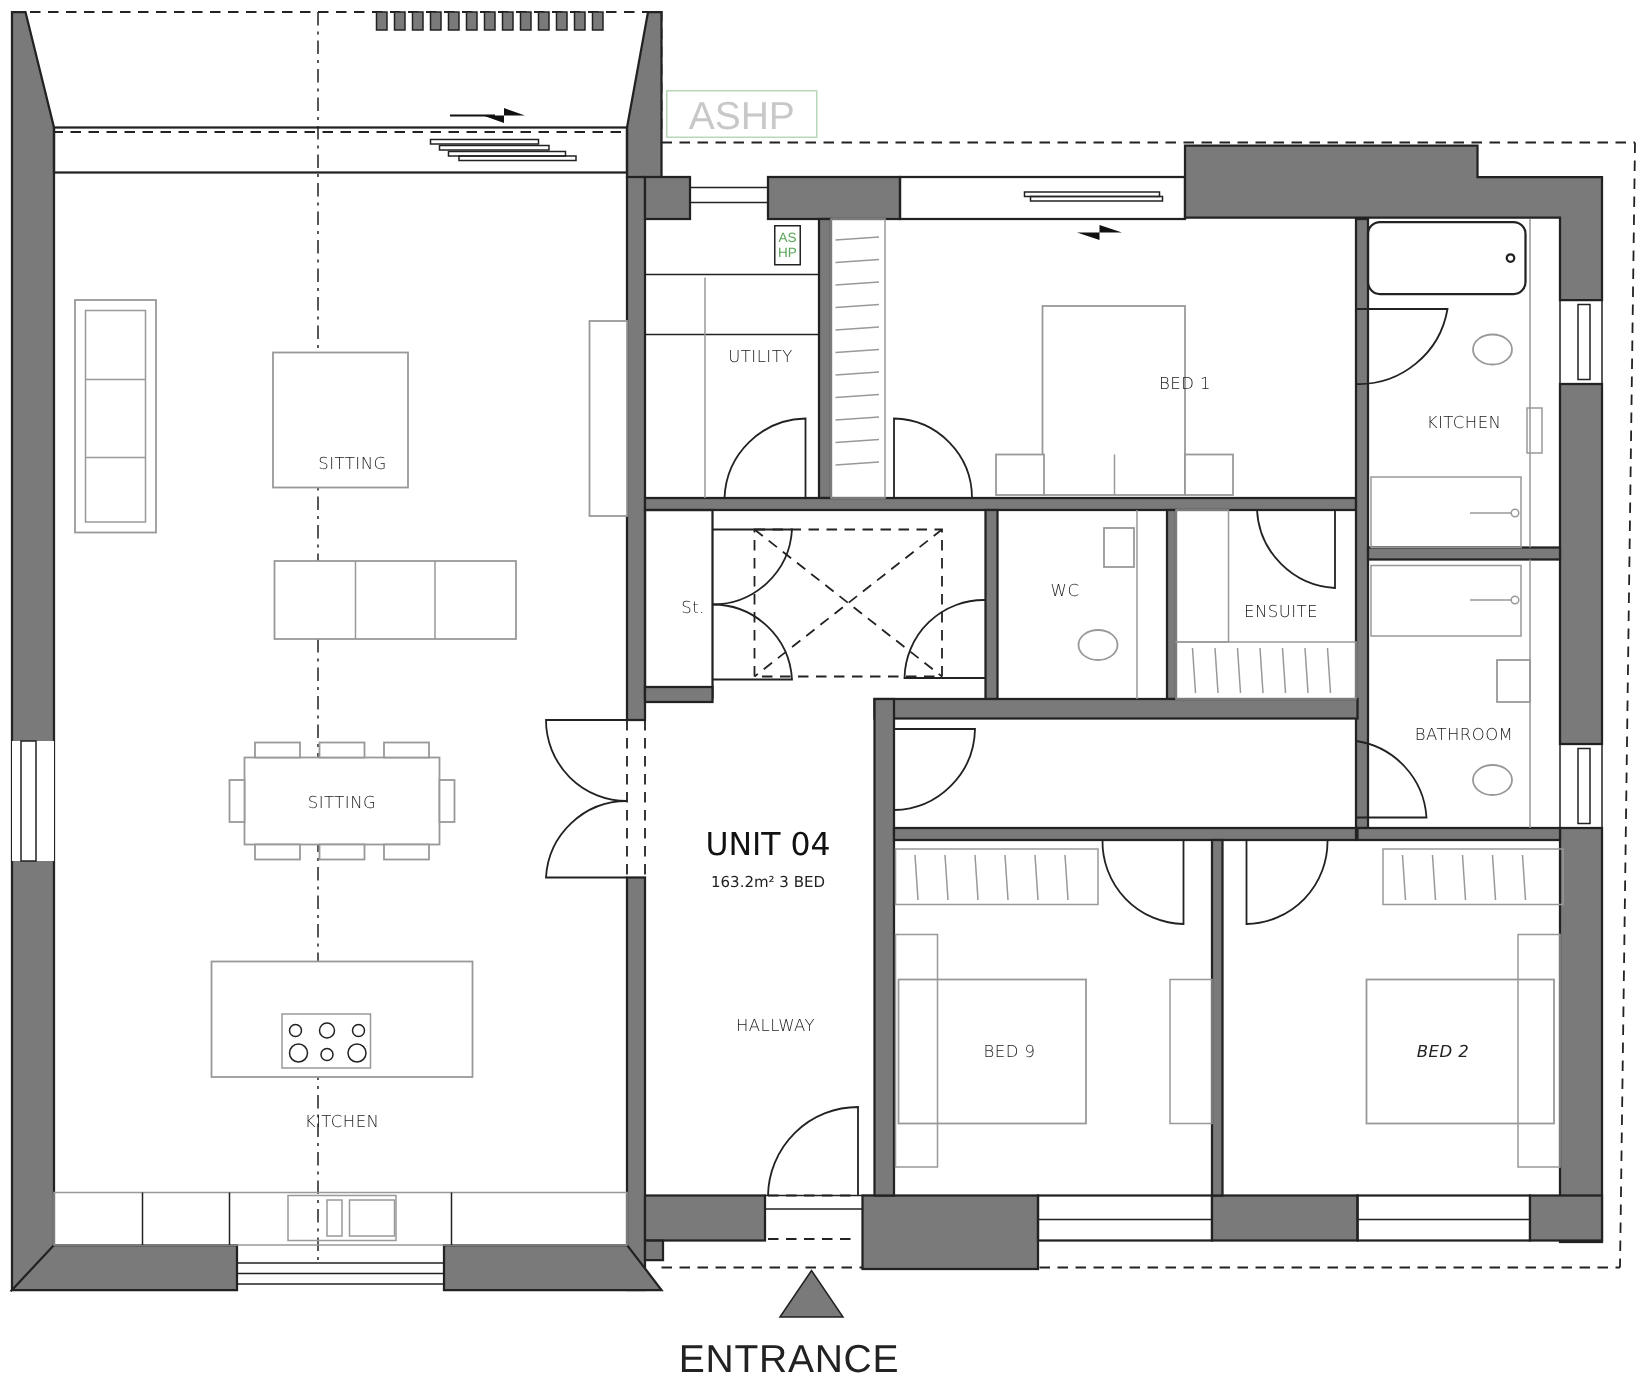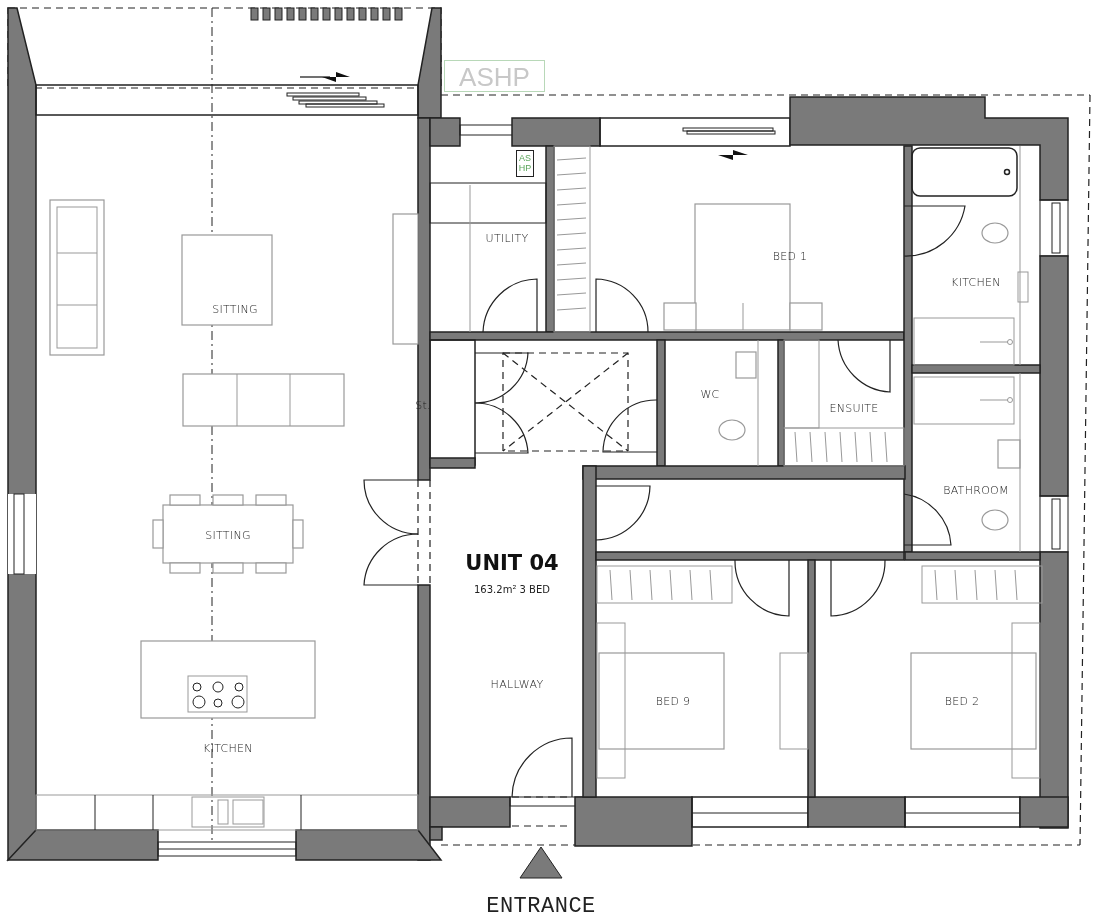--- a/index.html
+++ b/index.html
@@ -7,23 +7,23 @@
   svg { position:absolute; left:0; top:0; }
   .wall { fill:#7a7a7a; stroke:#222; stroke-width:1.5; }
   .line { fill:none; stroke:#222; stroke-width:1.5; }
   .thin { fill:none; stroke:#222; stroke-width:1; }
   .furn { fill:#fff; stroke:#999; stroke-width:1.2; }
   .furnl { fill:none; stroke:#999; stroke-width:1; }
   .dash { fill:none; stroke:#222; stroke-width:1.2; stroke-dasharray:7 5; }
   .dashd { fill:none; stroke:#222; stroke-width:1; stroke-dasharray:9 4 2 4; }
   .door { fill:none; stroke:#222; stroke-width:1.2; }
   .lbl { position:absolute; font-family:"DejaVu Sans", sans-serif; font-size:11px; color:#222; letter-spacing:0.3px; white-space:nowrap; font-weight:300; transform:translate(-50%,-50%); }
-  .unit-title { position:absolute; left:512px; top:563px; font-size:21px; font-weight:bold; color:#111; transform:translate(-50%,-50%); white-space:nowrap; font-family:"DejaVu Sans", sans-serif; }
+  .unit-title { position:absolute; left:512px; top:563px; font-size:21px; font-weight:normal; color:#111; transform:translate(-50%,-50%); white-space:nowrap; font-family:"DejaVu Sans", sans-serif; }
   .unit-sub { position:absolute; left:512px; top:589px; font-size:10px; color:#222; transform:translate(-50%,-50%); white-space:nowrap; font-family:"DejaVu Sans", sans-serif; }
-  .entrance { position:absolute; left:541px; top:906px; font-size:22px; color:#222; transform:translate(-50%,-50%); white-space:nowrap; font-family:Liberation Mono, monospace; letter-spacing:0.5px; }
+  .entrance { position:absolute; left:526px; top:906px; font-size:26px; color:#222; transform:translate(-50%,-50%); white-space:nowrap; font-family:Liberation Sans, sans-serif; letter-spacing:0.5px; }
   .ashp-big { position:absolute; left:444px; top:60px; width:101px; height:32px; border:1.5px solid #b8d8b8; color:#c8c8c8; font-size:26px; text-align:center; line-height:32px; font-family:"Liberation Sans", sans-serif; box-sizing:border-box; }
   .ashp-small { position:absolute; left:516px; top:150px; width:18px; height:27px; border:1px solid #222; font-size:9px; color:#5aa55a; text-align:center; line-height:10px; font-family:"Liberation Sans", sans-serif; box-sizing:border-box; padding-top:2px; }
   .ashp-small span { display:block; }
 </style>
 </head>
 <body>
 
 <svg width="1098" height="924" viewBox="0 0 1098 924">
 
   <rect x="8" y="8" width="433" height="80" class="dash"></rect>
@@ -279,25 +279,25 @@
 <div class="ashp-big">ASHP</div>
 <div class="ashp-small">
   <span>AS</span>
   <span>HP</span>
 </div>
 
 <div class="lbl" style="left:235px;top:281px;margin-top:28px;">SITTING</div>
 <div class="lbl" style="left:228px;top:535px;">SITTING</div>
 <div class="lbl" style="left:228px;top:748px;">KITCHEN</div>
 <div class="lbl" style="left:507px;top:238px;">UTILITY</div>
-<div class="lbl" style="left:423px;top:405px;">St.</div>
+<div class="lbl" style="left:462px;top:405px;">St.</div>
 <div class="lbl" style="left:742px;top:256px;margin-left:48px;">BED 1</div>
 <div class="lbl" style="left:976px;top:282px;">KITCHEN</div>
 <div class="lbl" style="left:710px;top:394px;">WC</div>
 <div class="lbl" style="left:854px;top:408px;">ENSUITE</div>
 <div class="lbl" style="left:976px;top:490px;">BATHROOM</div>
 <div class="lbl" style="left:517px;top:684px;text-align:right;">HALLWAY</div>
 <div class="lbl" style="left:673px;top:701px;">BED 9</div>
-<div class="lbl" style="left:962px;top:701px;">BED 2</div>
+<div class="lbl" style="left:962px;top:701px;font-style:italic;">BED 2</div>
 
 <div class="unit-title">UNIT 04</div>
 <div class="unit-sub">163.2m² 3 BED</div>
 <div class="entrance">ENTRANCE</div>
 
 </body></html>

